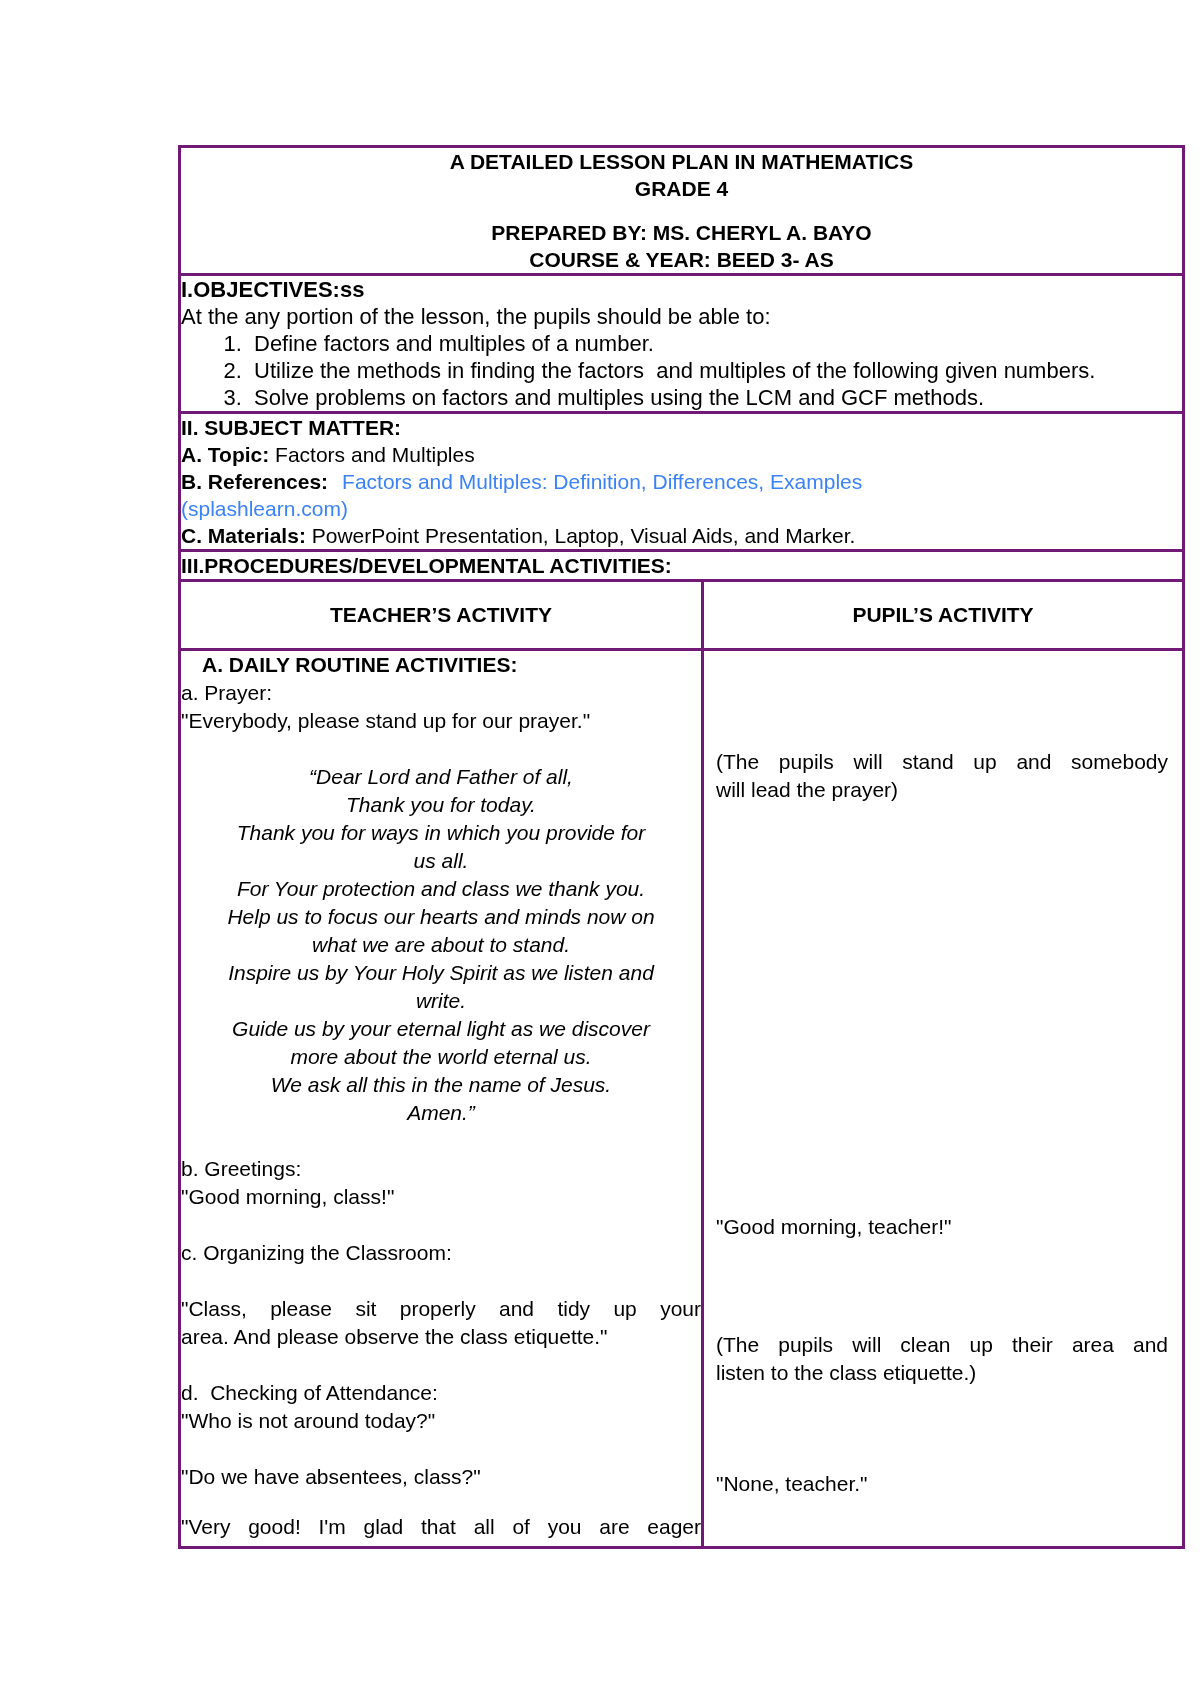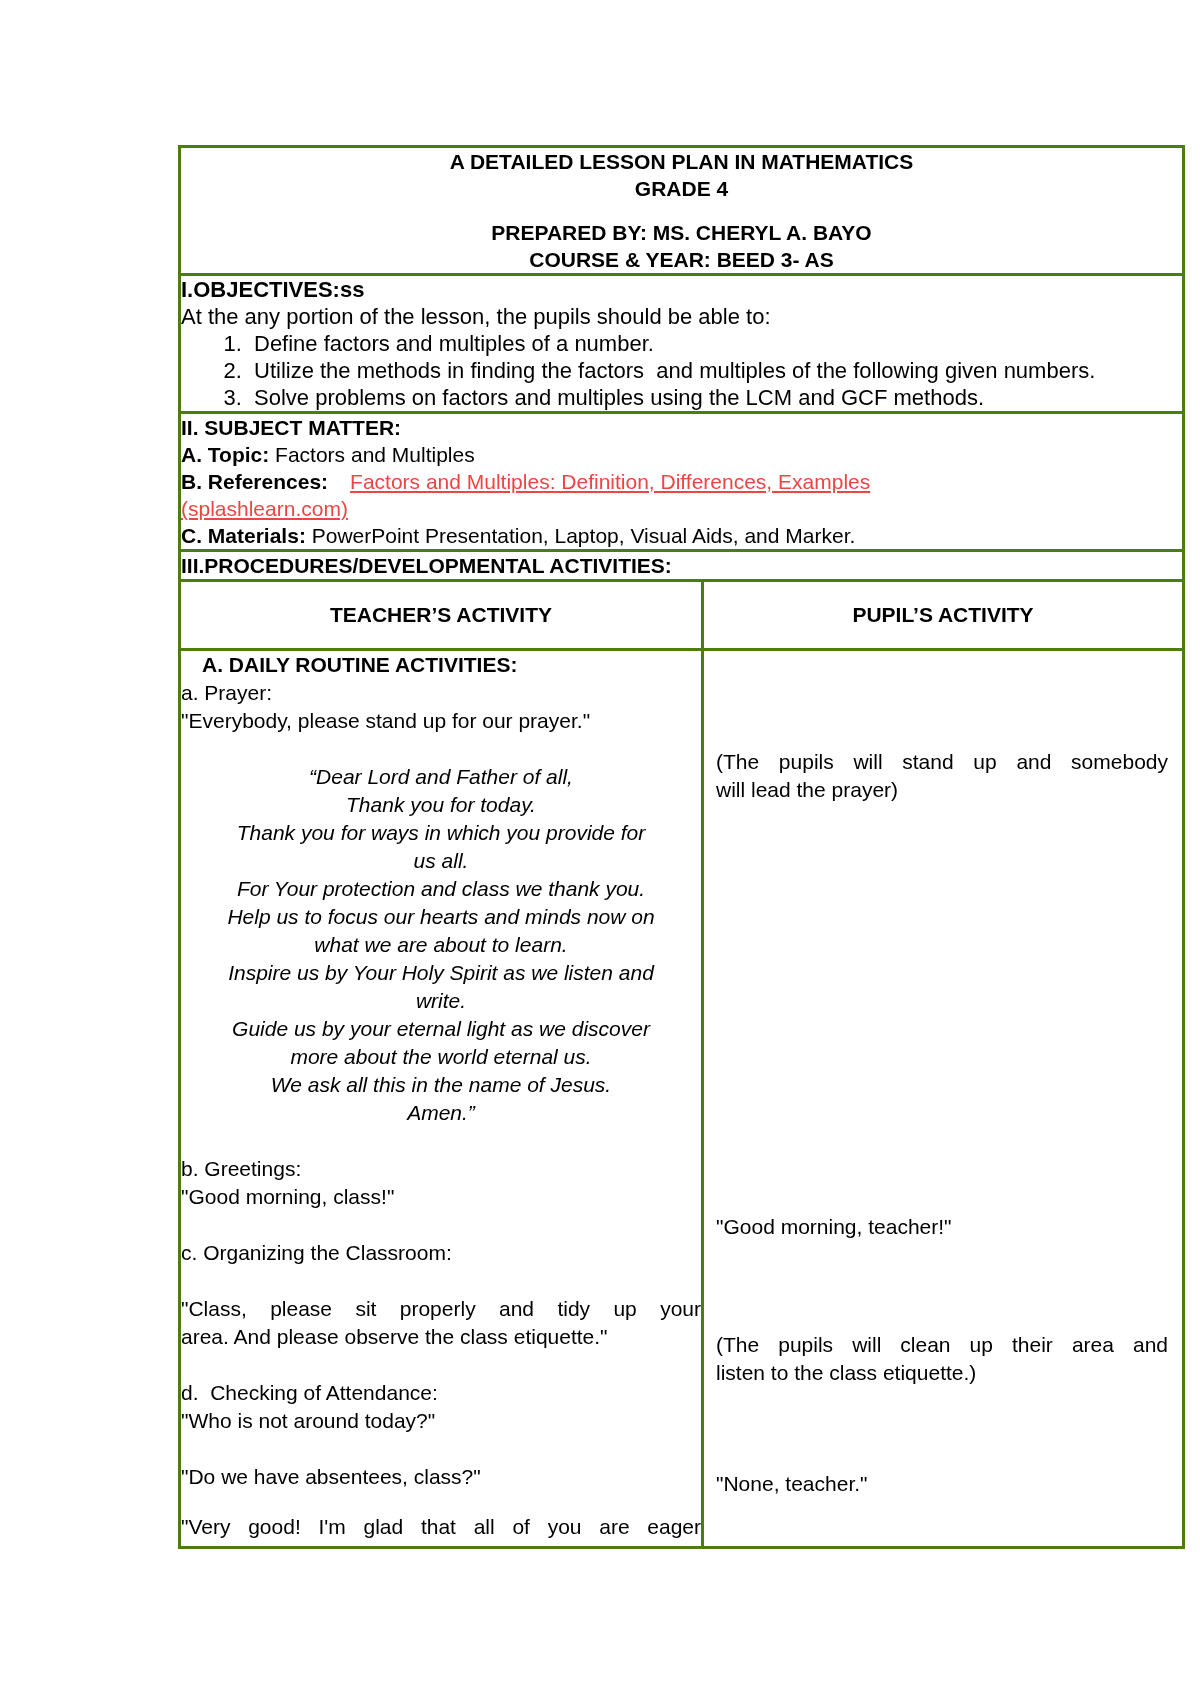--- a/index.html
+++ b/index.html
@@ -5,39 +5,39 @@
   html,body{margin:0;padding:0;}
   body{
     width:1200px;height:1698px;background:#ffffff;position:relative;
     font-family:"Liberation Sans","DejaVu Sans",sans-serif;color:#000;
     -webkit-font-smoothing:antialiased;
   }
   .doc{
     position:absolute;left:178px;top:145px;width:1004px;
     border-collapse:collapse;table-layout:fixed;
   }
-  .doc td,.doc th{border:3px solid #4d7c0f;vertical-align:top;padding:0;}
+  .doc td,.doc th{border:3px solid #701a75;vertical-align:top;padding:0;}
   p,div.line{margin:0;font-size:21px;line-height:28px;}
   .b{font-weight:bold;}
   .c{text-align:center;}
   
   .title-cell{padding:6px 10px 4px 10px;}
   .title-cell p{line-height:27px;}
   .gap-above{margin-top:17px;}
   
   .obj-cell{padding:8px 14px 0 14px;}
   .obj-cell p,.obj-cell li{font-size:22px;line-height:27px;}
   .obj-cell ol{margin:0;padding-left:67px;}
   .obj-cell li{padding-left:6px;}
   .prewrap{white-space:pre-wrap;}
   
   .subj-cell{padding:8px 14px 0 14px;}
   .subj-cell p{line-height:27px;}
-  .reflabel{margin-right:22px;}
-  a.link{color:#ef4444;text-decoration:underline;cursor:pointer;}
+  .reflabel{margin-right:14px;}
+  a.link{color:#3b82f6;cursor:pointer;}
   
   .proc-cell{padding:3px 14px 0 14px;}
   .proc-cell p{line-height:27px;}
   
   .colhead th{font-size:21px;font-weight:bold;text-align:center;padding:20px 0;height:26px;vertical-align:middle;}
   
   .tcell{padding:9px 12px 0 14px;height:895px;overflow:hidden;}
   .pcell{height:895px;position:relative;}
   .rel{position:relative;height:100%;}
   .sp28{height:28px;}
@@ -108,21 +108,21 @@
       <p class="b indent">A. DAILY ROUTINE ACTIVITIES:</p>
       <p>a. Prayer:</p>
       <p>"Everybody, please stand up for our prayer."</p>
       <div class="sp28"></div>
       <div class="line prayer">“Dear Lord and Father of all,</div>
       <div class="line prayer">Thank you for today.</div>
       <div class="line prayer">Thank you for ways in which you provide for</div>
       <div class="line prayer">us all.</div>
       <div class="line prayer">For Your protection and class we thank you.</div>
       <div class="line prayer">Help us to focus our hearts and minds now on</div>
-      <div class="line prayer">what we are about to learn.</div>
+      <div class="line prayer">what we are about to stand.</div>
       <div class="line prayer">Inspire us by Your Holy Spirit as we listen and</div>
       <div class="line prayer">write.</div>
       <div class="line prayer">Guide us by your eternal light as we discover</div>
       <div class="line prayer">more about the world eternal us.</div>
       <div class="line prayer">We ask all this in the name of Jesus.</div>
       <div class="line prayer">Amen.”</div>
       <div class="sp28"></div>
       <p>b. Greetings:</p>
       <p>"Good morning, class!"</p>
       <div class="sp28"></div>

